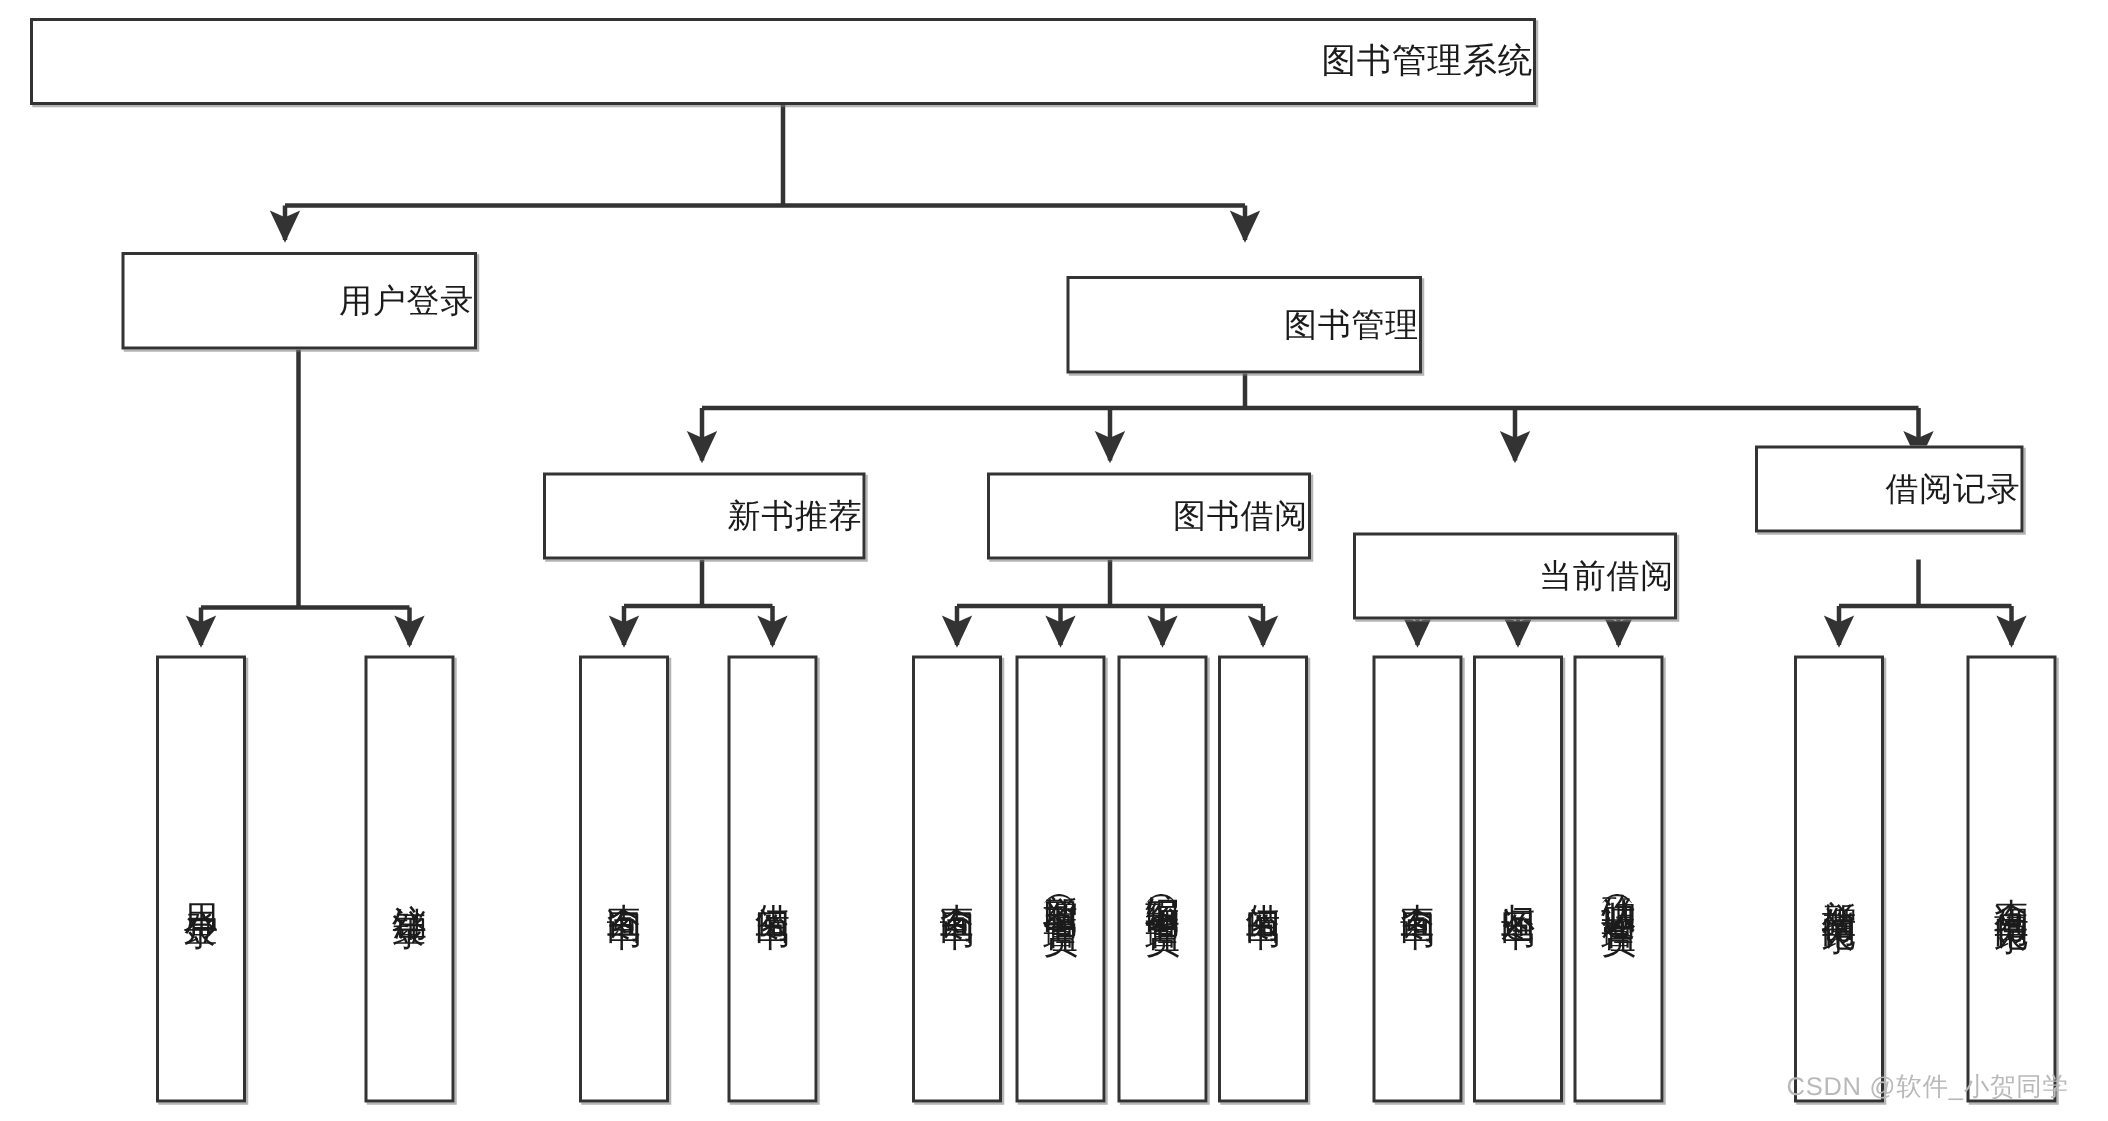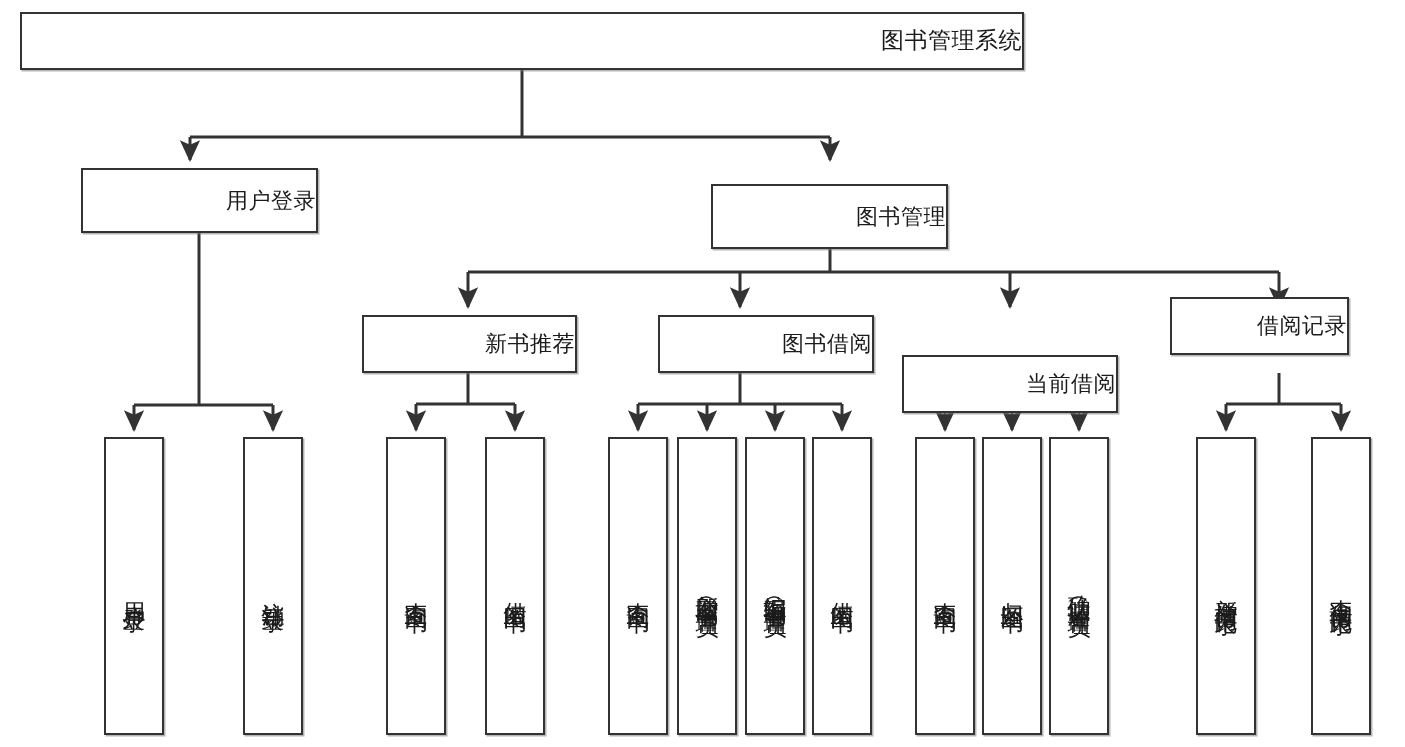--- a/index.html
+++ b/index.html
@@ -196,14 +196,15 @@
     <span class="label">确认归还（管理员）</span>
   </div>
 
   <div class="node vert" style="left:1196px; top:437px; width:60px; height:298px;">
     <span class="label">新增借阅记录</span>
   </div>
   <div class="node vert" style="left:1311px; top:437px; width:60px; height:298px;">
     <span class="label">查询借阅记录</span>
   </div>
 
+  <div class="watermark">CSDN @软件_小贺同学</div>
 
 </div>
 
 </body></html>

